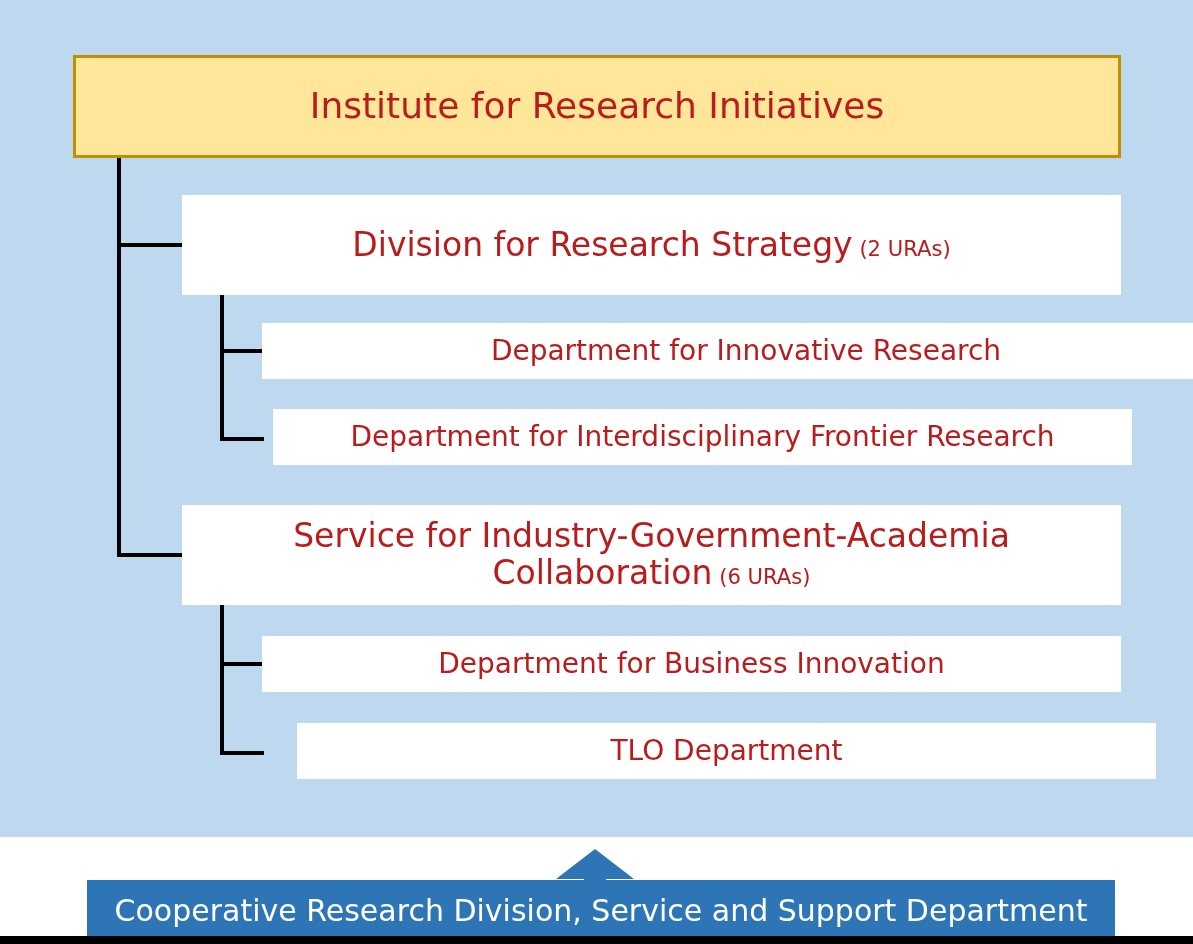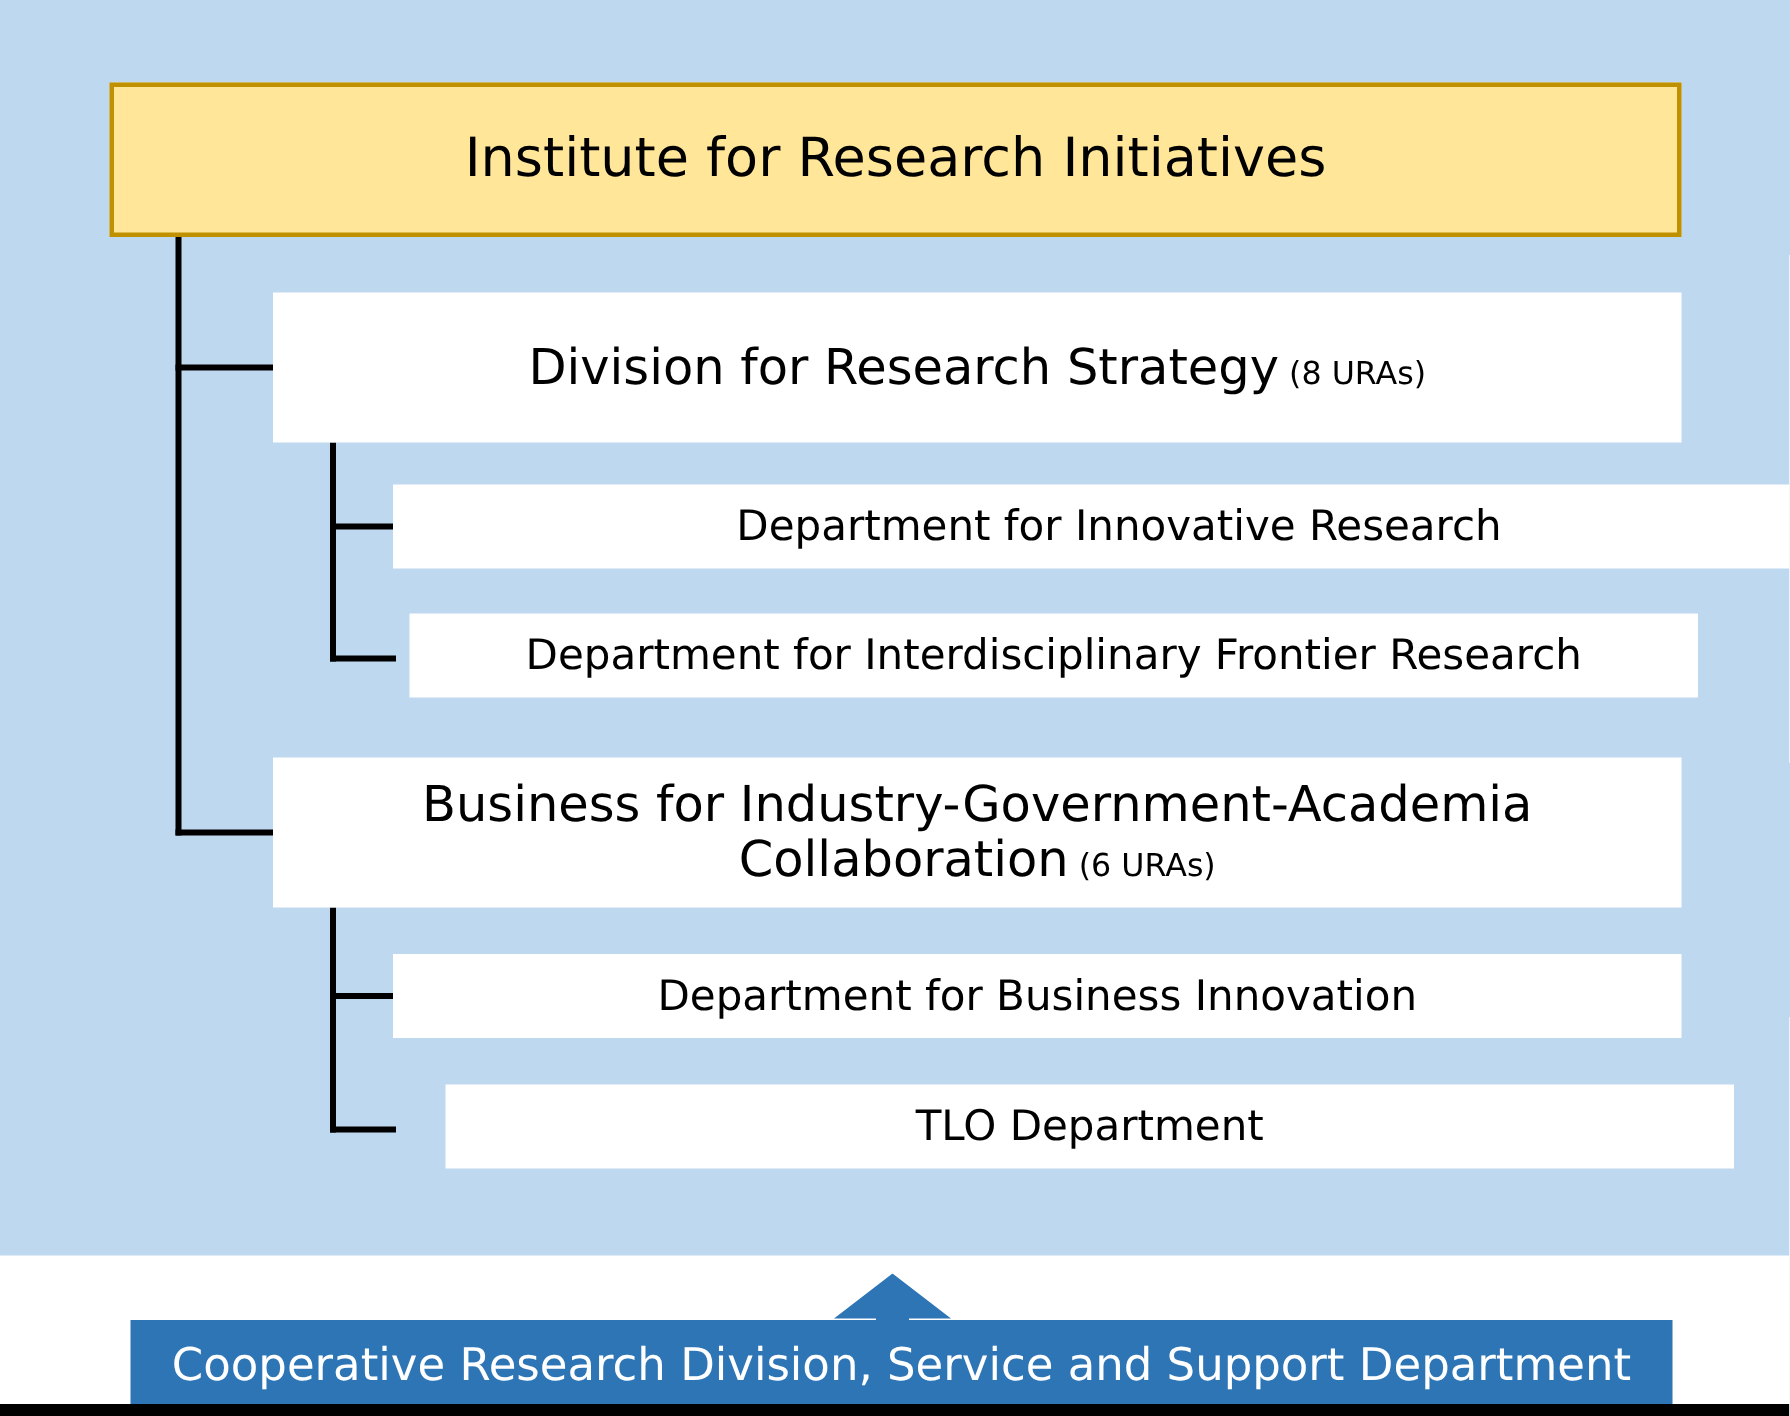--- a/index.html
+++ b/index.html
@@ -25,21 +25,21 @@
     background: #bed8ef;
   }
   
   .box {
     position: absolute;
     background: #ffffff;
     display: flex;
     align-items: center;
     justify-content: center;
     text-align: center;
-    color: #000000;
+    color: #b91c1c;
     box-sizing: border-box;
     line-height: 1.12;
     padding: 0 8px;
   }
   .box.root {
     background: #ffe699;
     border: 3px solid #bf9000;
   }
   
   #box-root {
@@ -138,34 +138,34 @@
   <div class="line v" id="subtrunk-2"></div>
   <div class="line h" id="sub2-b1"></div>
   <div class="line h" id="sub2-b2"></div>
 
   <div class="box root" id="box-root">
     <span>Institute for Research Initiatives</span>
   </div>
 
   <div class="box" id="box-div1">
     <span>
-      <span>Division for Research Strategy</span><span class="ura">&nbsp;<span>(8 URAs)</span></span>
+      <span>Division for Research Strategy</span><span class="ura">&nbsp;<span>(2 URAs)</span></span>
     </span>
   </div>
 
   <div class="box" id="box-dept1">
     <span>Department for Innovative Research</span>
   </div>
   <div class="box" id="box-dept2">
     <span>Department for Interdisciplinary Frontier Research</span>
   </div>
 
   <div class="box" id="box-div2">
     <span>
-      <span class="two-line">Business for Industry-Government-Academia</span>
+      <span class="two-line">Service for Industry-Government-Academia</span>
       <span>Collaboration</span><span class="ura">&nbsp;<span>(6 URAs)</span></span>
     </span>
   </div>
 
   <div class="box" id="box-dept3">
     <span>Department for Business Innovation</span>
   </div>
   <div class="box" id="box-dept4">
     <span>TLO Department</span>
   </div>

